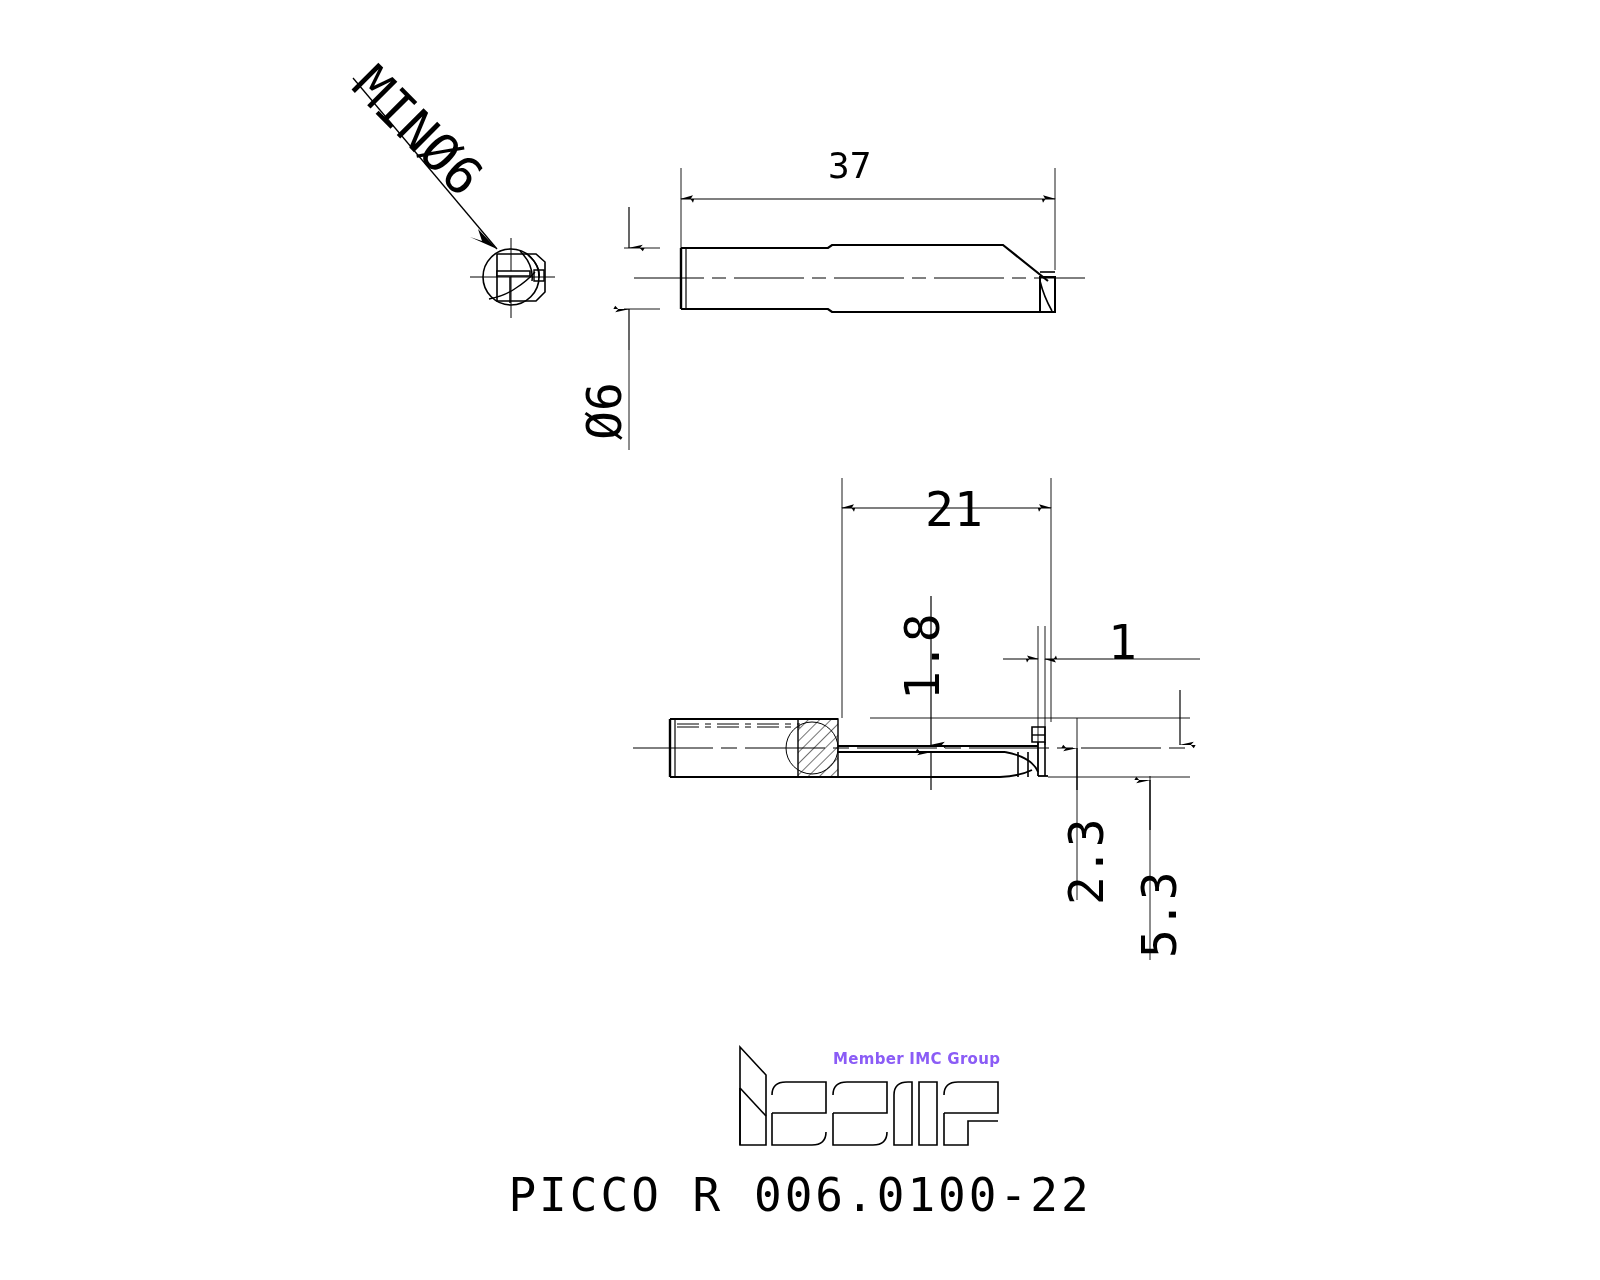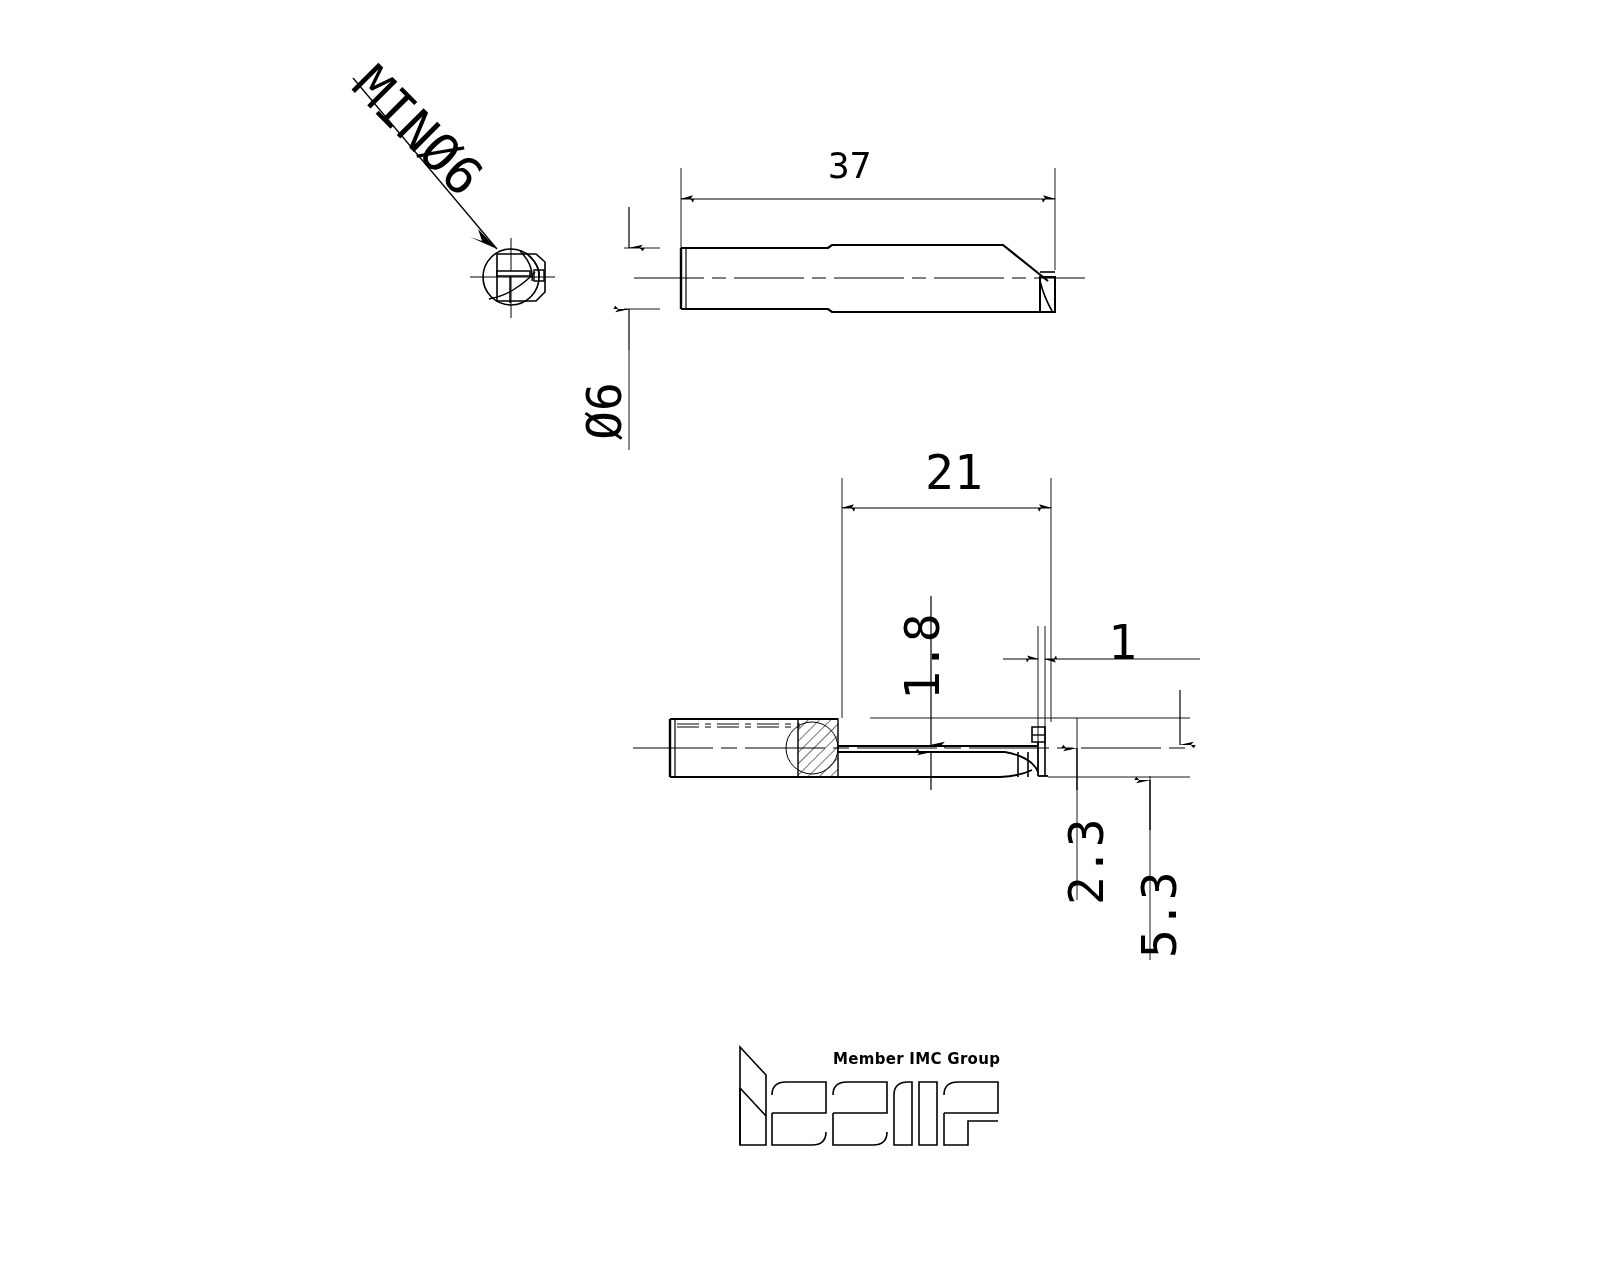--- a/index.html
+++ b/index.html
@@ -60,21 +60,21 @@
     width: 300px;
     height: 125px;
   }
   #imc-text {
     position: absolute;
     left: 833px;
     top: 1050px;
     font-family: "DejaVu Sans", sans-serif;
     font-size: 15px;
     font-weight: bold;
-    color: #000000;
+    color: #8b5cf6;
     letter-spacing: 0.3px;
     white-space: nowrap;
   }
 </style>
 </head>
 <body>
 
 <div id="sheet">
 
   <svg class="dwg" viewBox="0 0 1600 1280">
@@ -190,21 +190,21 @@
     </g>
 
   </svg>
 
   <div class="dimtext rot45" style="left:381px; top:57px; font-size:52px;">MINØ6</div>
 
   <div class="dimtext" style="left:828px; top:148px; font-size:36px;">37</div>
 
   <div class="dimtext rot90" style="left:580px; top:440px; font-size:48px;">Ø6</div>
 
-  <div class="dimtext" style="left:925px; top:448px; font-size:48px;">21</div>
+  <div class="dimtext" style="left:925px; top:485px; font-size:48px;">21</div>
 
   <div class="dimtext rot90" style="left:898px; top:700px; font-size:48px;">1.8</div>
 
   <div class="dimtext" style="left:1108px; top:618px; font-size:48px;">1</div>
 
   <div class="dimtext rot90" style="left:1062px; top:905px; font-size:48px;">2.3</div>
 
   <div class="dimtext rot90" style="left:1135px; top:958px; font-size:48px;">5.3</div>
 
   <div id="logo-wrap">
@@ -225,14 +225,15 @@
         <path d="M203,47 L221,47 L221,110 L203,110 Z"></path>
 
         <path d="M228,60 Q228,47 242,47 L282,47 L282,78 L228,78"></path>
         <path d="M228,78 L228,110 L252,110 L252,86 L282,86"></path>
       </g>
     </svg>
   </div>
 
   <div id="imc-text">Member IMC Group</div>
 
+  <div id="title-block">PICCO R 006.0100-22</div>
 
 </div>
 
 </body></html>

